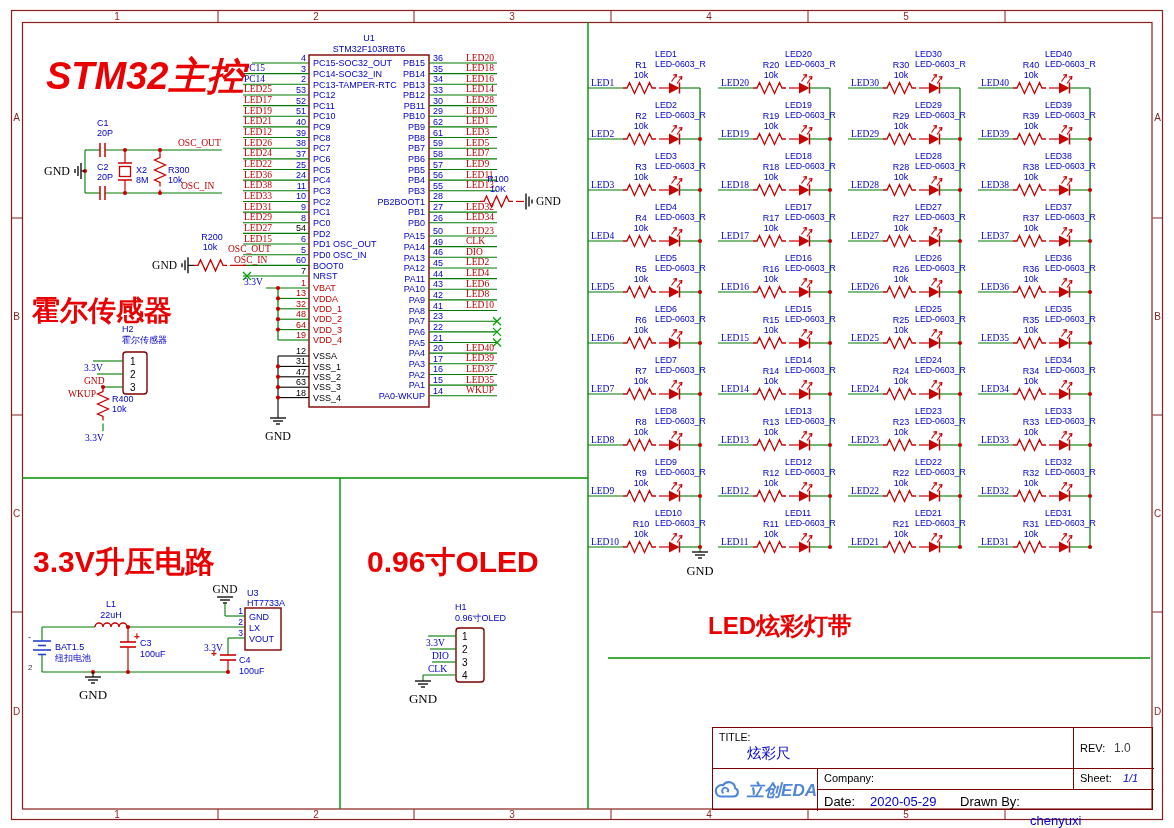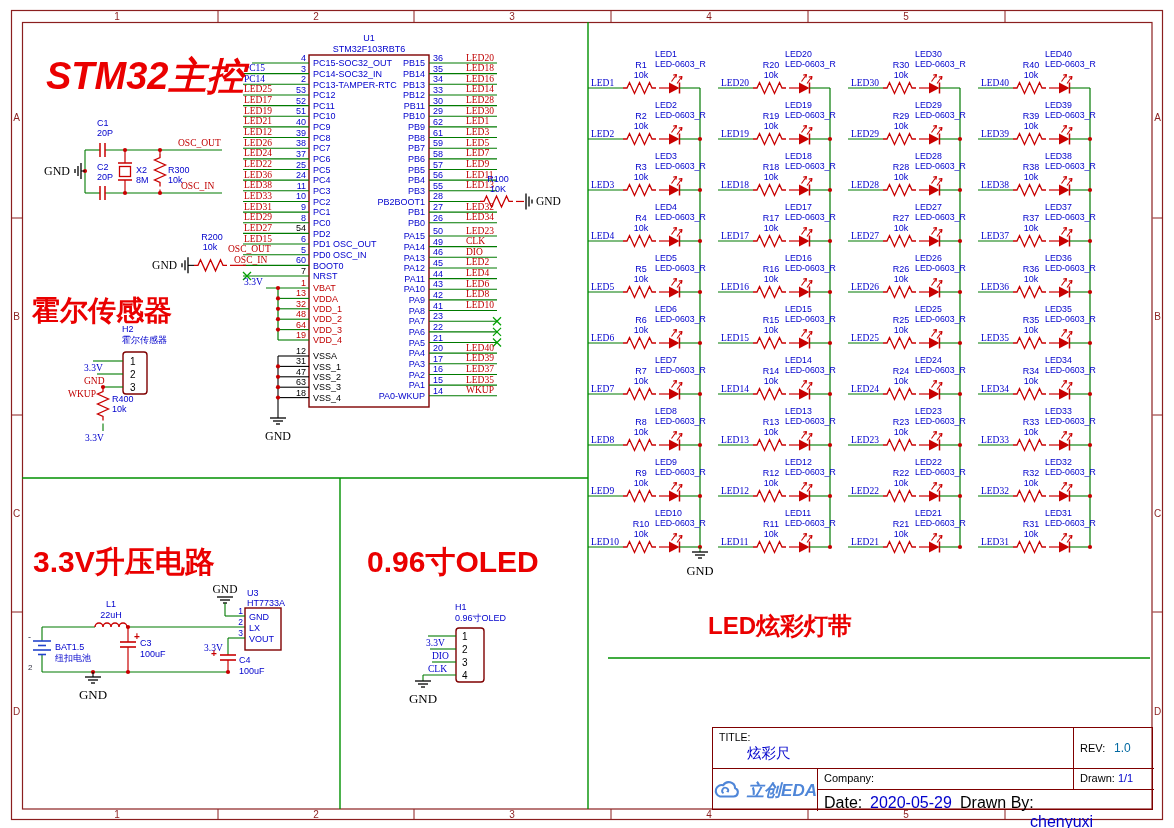--- a/index.html
+++ b/index.html
@@ -16,36 +16,36 @@
   .titleblock{position:absolute;left:712px;top:727px;width:441px;height:83px;
               border:1.6px solid #7f0000;box-sizing:border-box;color:#000;}
   .tb-row1{position:absolute;left:0;top:0;width:441px;height:41px;
            border-bottom:1.4px solid #7f0000;box-sizing:border-box;}
   .tb-title-label{position:absolute;left:6px;top:3px;font-size:10.5px;}
   .tb-title-value{position:absolute;left:34px;top:16px;font-size:14.5px;color:#0000cc;
                   font-family:Liberation Sans, sans-serif;}
   .tb-rev{position:absolute;right:0;top:0;width:81px;height:41px;
           border-left:1.4px solid #7f0000;box-sizing:border-box;}
   .tb-rev-label{position:absolute;left:6px;top:14px;font-size:11px;}
-  .tb-rev-value{position:absolute;left:40px;top:13px;font-size:12px;color:#0369a1;}
+  .tb-rev-value{position:absolute;left:40px;top:13px;font-size:12px;color:#404040;}
   .tb-logo{position:absolute;left:0;top:41px;width:104px;height:42px;display:flex;
            align-items:center;justify-content:center;gap:4px;}
   .logo-text{color:#4f86d8;font-size:17px;font-weight:700;font-style:italic;}
   .tb-company{position:absolute;left:104px;top:41px;width:256px;height:21px;
               border-left:1.4px solid #7f0000;border-bottom:1.4px solid #7f0000;
               box-sizing:border-box;font-size:11px;padding:3px 0 0 6px;}
   .tb-sheet{position:absolute;left:360px;top:41px;width:81px;height:21px;
             border-left:1.4px solid #7f0000;border-bottom:1.4px solid #7f0000;
             box-sizing:border-box;font-size:11px;padding:3px 0 0 6px;}
   .tb-date{position:absolute;left:104px;top:62px;width:337px;height:21px;
-           border-left:1.4px solid #7f0000;box-sizing:border-box;font-size:16px;}
+           border-left:1.4px solid #7f0000;box-sizing:border-box;font-size:13px;}
   .tb-date span{position:absolute;top:4px;}
   .blue{color:#0000cc;}
   .lbl-date{left:6px;} .val-date{left:52px;} .lbl-drawn{left:142px;} .val-drawn{left:212px;margin-top:19px;}
-  .val-sheet{margin-left:0;} .val-company{margin-left:6px;}
+  .val-sheet{margin-left:8px;font-style:italic;} .val-company{margin-left:6px;}
 </style>
 </head>
 <body>
 
 <div class="stage">
   <svg id="schematic" width="1174" height="828" viewBox="0 0 1174 828">
       <rect x="11.5" y="10.5" width="1151" height="809" fill="none" stroke="#8b1f1f" stroke-width="1.2"></rect>
       <rect x="22.5" y="22.5" width="1129.5" height="786.5" fill="none" stroke="#8b1f1f" stroke-width="1.2"></rect>
       <line x1="218" y1="10.5" x2="218" y2="22.5" stroke="#8b1f1f" stroke-width="1"></line>
       <line x1="218" y1="809" x2="218" y2="819.5" stroke="#8b1f1f" stroke-width="1"></line>
@@ -1246,21 +1246,21 @@
         <path d="M10.5 13.2 a3 3 0 1 1 4.4 -1.2" fill="none" stroke="#4f86d8" stroke-width="1.8"></path>
         <path d="M15.6 10.2 l-0.5 2.4 -2.1 -1.2 Z" fill="#4f86d8"></path>
       </svg>
       <span class="logo-text">立创EDA</span>
     </div>
     <div class="tb-company">
       <span>Company:</span>
       <span class="blue val-company"></span>
     </div>
     <div class="tb-sheet">
-      <span>Drawn:</span>
+      <span>Sheet:</span>
       <span class="blue val-sheet">1/1</span>
     </div>
     <div class="tb-date">
       <span class="lbl-date">Date:</span>
       <span class="blue val-date">2020-05-29</span>
       <span class="lbl-drawn">Drawn By:</span>
       <span class="blue val-drawn">chenyuxi</span>
     </div>
   </div>
 </div>

